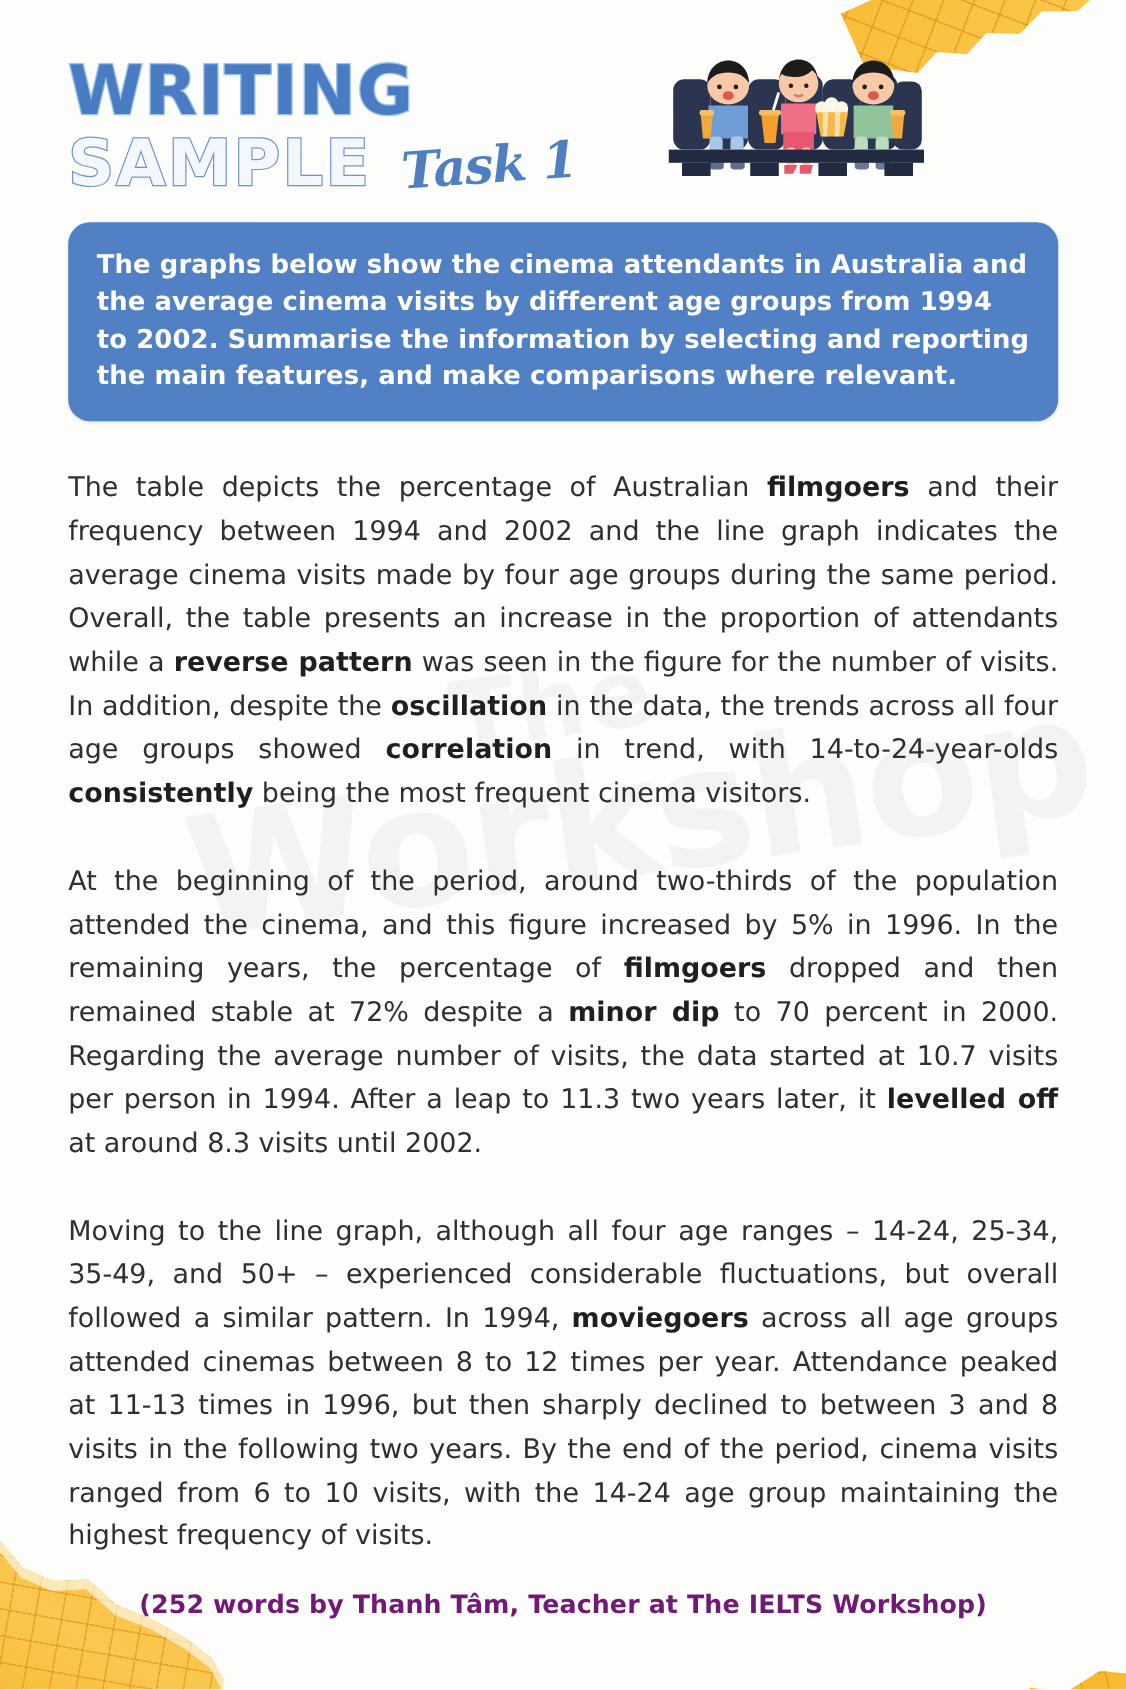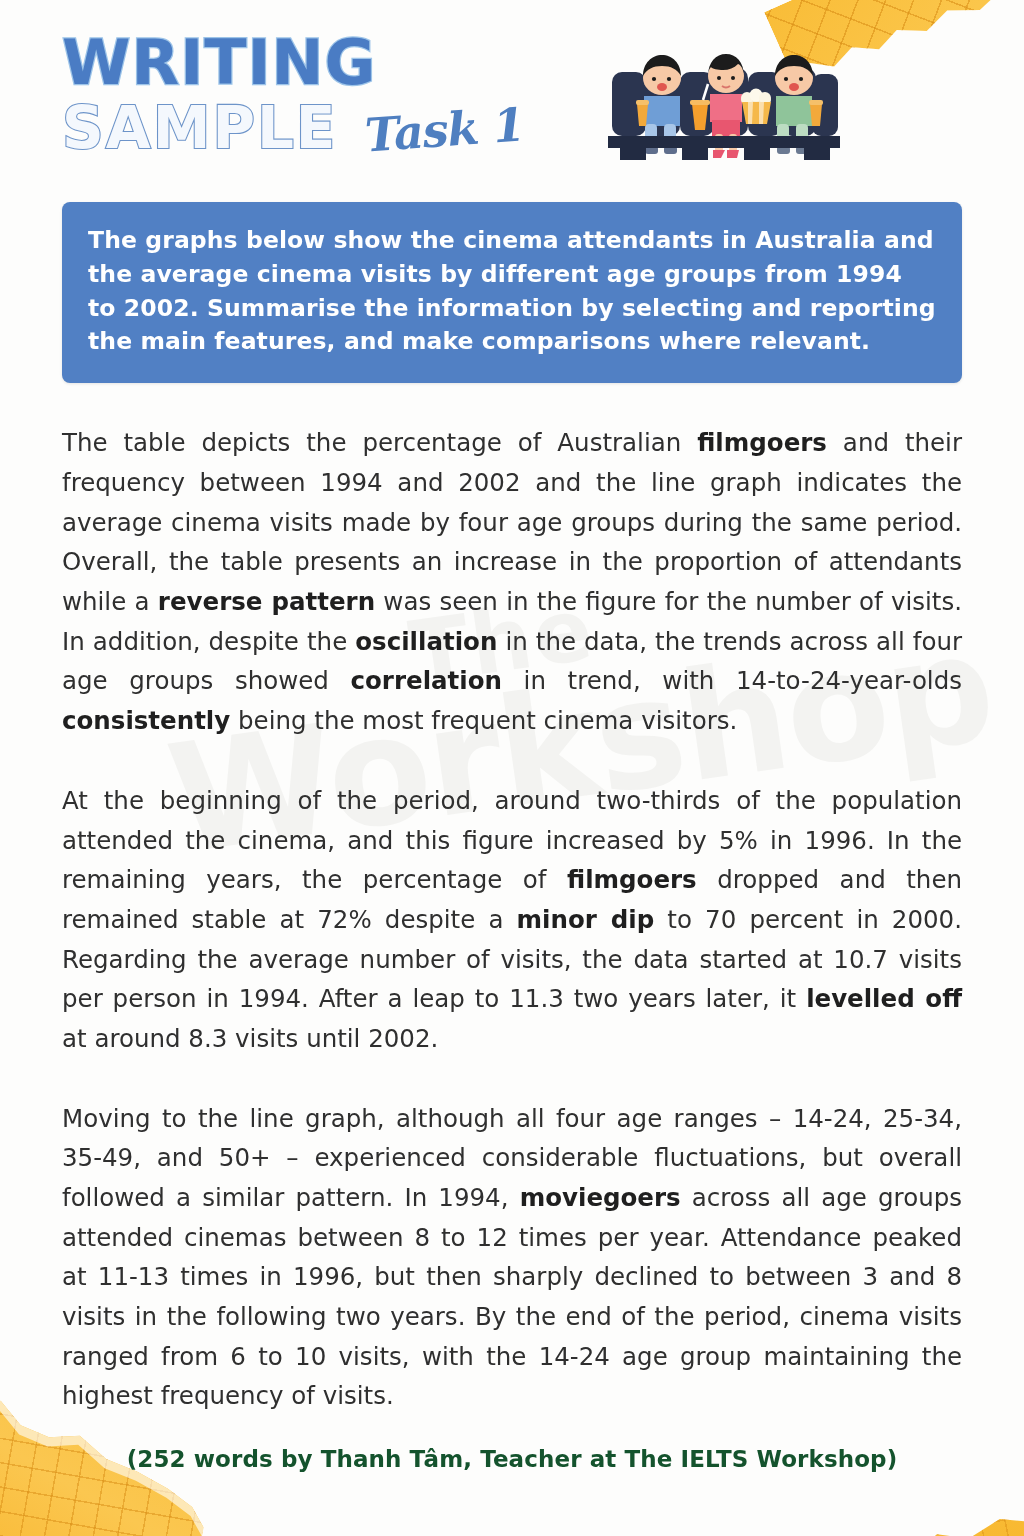--- a/index.html
+++ b/index.html
@@ -120,21 +120,21 @@
   
   .header {
     position: relative;
     z-index: 2;
     display: flex;
     align-items: flex-start;
     padding: 34px 60px 0 62px;
     height: 190px;
   }
 
-  .title-block { flex: 0 0 auto; }
+  .title-block { flex: 0 0 auto; margin-top: 20px; }
 
   .title-writing {
     font-size: 62px;
     font-weight: 900;
     letter-spacing: 1px;
     color: #4a7cc4;
     line-height: .95;
     -webkit-text-stroke: 2.5px #9dc4e8;
     paint-order: stroke fill;
     font-family: "DejaVu Sans", "Liberation Sans", sans-serif;
@@ -175,21 +175,21 @@
     margin-top: 8px;
   }
 
   
   .prompt-box {
     position: relative;
     z-index: 2;
     margin: 12px 62px 0 62px;
     background: #5180c4;
     color: #ffffff;
-    border-radius: 8px;
+    border-radius: 20px;
     padding: 22px 26px 24px 26px;
     font-size: 23.5px;
     font-weight: 700;
     line-height: 1.44;
     letter-spacing: .1px;
     box-shadow: 0 1px 3px rgba(0,0,0,.10);
   }
 
   
   .body-copy {
@@ -206,21 +206,21 @@
   .body-copy p { margin-bottom: 26px; margin-top: 40px; }
   .body-copy p:last-child { margin-bottom: 0; }
   .body-copy b { font-weight: 700; color: #1f1f1f; }
 
   
   .footer {
     position: relative;
     z-index: 2;
     margin-top: 30px;
     text-align: center;
-    color: #14532d;
+    color: #701a75;
     font-size: 23px;
     font-weight: 700;
     letter-spacing: .1px;
   }
 </style>
 </head>
 <body>
 
 <div class="page">
 

